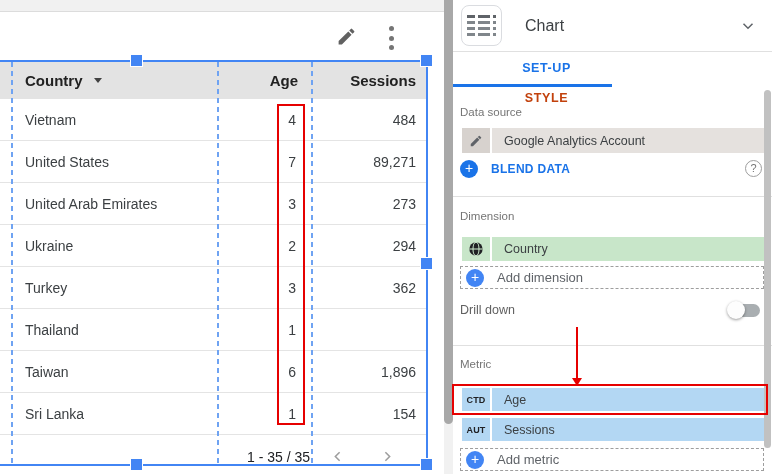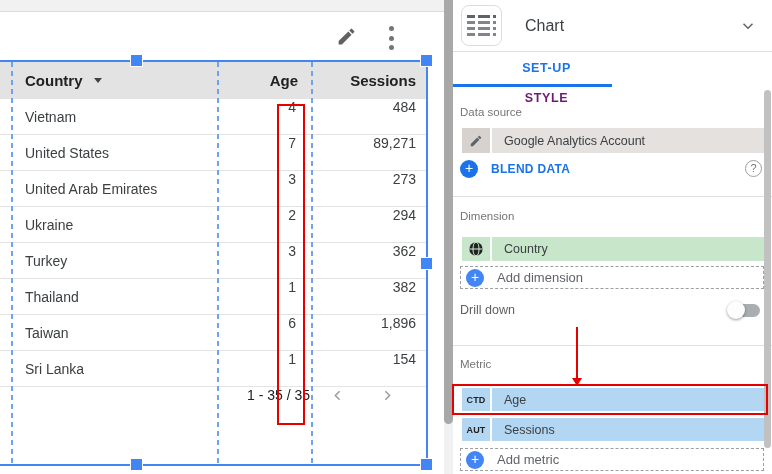--- a/index.html
+++ b/index.html
@@ -19,27 +19,27 @@
   .handle { position: absolute; width: 11px; height: 11px; background: #4285f4; outline: 1px solid #fff; z-index: 8; }
   .h-tm { left: 131px; top: 55px; }
   .h-tr { left: 421px; top: 55px; }
   .h-rm { left: 421px; top: 258px; }
   .h-bm { left: 131px; top: 459px; }
   .h-br { left: 421px; top: 459px; }
 
   
   .gtable { position: absolute; left: 0; top: 62px; width: 428px; z-index: 1; }
   .gt-header { display: flex; height: 37px; background: #e3e3e3; align-items: center; font-size: 15px; font-weight: bold; color: #212121; }
-  .gt-row { display: flex; height: 36px; font-size: 14px; color: #3c4043; border-bottom: 1px solid #e4e4e4; background: #fff; }
+  .gt-row { display: flex; height: 42px; align-items: center; font-size: 14px; color: #3c4043; border-bottom: 1px solid #e4e4e4; background: #fff; }
   .col-country { width: 218px; padding-left: 25px; display: flex; align-items: center; }
   .col-age { width: 94px; text-align: right; padding-right: 16px; }
   .col-sessions { width: 116px; text-align: right; padding-right: 12px; }
   .gt-header .col-age { padding-right: 14px; }
   .sort-caret { width: 0; height: 0; border-left: 4.5px solid transparent; border-right: 4.5px solid transparent; border-top: 5.5px solid #424242; margin-left: 11px; display: inline-block; }
-  .gt-footer { display: flex; height: 30px; align-items: flex-start; background: #fff; font-size: 14px; color: #202124; }
+  .gt-footer { display: flex; height: 30px; align-items: flex-end; background: #fff; font-size: 14px; color: #202124; }
   .pg-range { width: 312px; text-align: right; padding-right: 2px; }
   .pg-btn { width: 50px; display: flex; justify-content: center; cursor: pointer; }
 
   
   .guide { position: absolute; top: 62px; height: 404px; width: 2px; z-index: 5;
            background: repeating-linear-gradient(to bottom, #6fa3f2 0 5px, transparent 5px 9px); pointer-events: none; }
   .g1 { left: 11px; } .g2 { left: 217px; } .g3 { left: 311px; }
 
   
   .red-box-table { position: absolute; left: 277px; top: 104px; width: 28px; height: 321px; border: 2px solid #e60000; z-index: 7; pointer-events: none; }
@@ -57,21 +57,21 @@
   .bar-a { width: 8px; height: 3px; background: #80868b; }
   .bar-b { width: 12px; height: 3px; background: #80868b; }
   .bar-c { width: 3px; height: 3px; background: #80868b; }
   .tbl-glyph-row.hdr .bar-a, .tbl-glyph-row.hdr .bar-b, .tbl-glyph-row.hdr .bar-c { background: #5f6368; }
   .panel-title { position: absolute; left: 72px; top: 17px; font-size: 16px; color: #3c4043; }
   .panel-chevron { position: absolute; left: 286px; top: 17px; width: 18px; height: 18px; cursor: pointer; }
 
   .tabs { position: absolute; left: 0; top: 53px; width: 100%; height: 34px; display: flex; flex-direction: column; }
   .tab { width: 50%; text-align: center; font-size: 12.5px; font-weight: bold; letter-spacing: .6px; line-height: 30px; cursor: pointer; }
   .tab-setup { color: #1a73e8; }
-  .tab-style { color: #701a75; }
+  .tab-style { color: #c2410c; }
   .tab-underline { position: absolute; left: 0; top: 84px; width: 159px; height: 3px; background: #1a73e8; }
 
   .section-label { position: absolute; left: 7px; font-size: 11.5px; color: #757575; }
   .p-divider { position: absolute; left: 0; width: 100%; height: 1px; background: #e0e0e0; }
 
   .chip { position: absolute; left: 9px; width: 304px; height: 24px; display: flex; cursor: pointer; border-radius: 6px; }
   .chip-badge { width: 28px; display: flex; align-items: center; justify-content: center; margin-right: 2px; flex: none; }
   .chip-body { flex: 1; display: flex; align-items: center; padding-left: 12px; font-size: 12.5px; color: #3c4043; }
   .chip-beige .chip-badge { background: #d7d2ce; }
   .chip-beige .chip-body { background: #e5e1de; }
@@ -150,21 +150,20 @@
         <div class="col-sessions">294</div>
       </div>
       <div class="gt-row">
         <div class="col-country">Turkey</div>
         <div class="col-age">3</div>
         <div class="col-sessions">362</div>
       </div>
       <div class="gt-row">
         <div class="col-country">Thailand</div>
         <div class="col-age">1</div>
-        <div class="col-sessions">382</div>
       </div>
       <div class="gt-row">
         <div class="col-country">Taiwan</div>
         <div class="col-age">6</div>
         <div class="col-sessions">1,896</div>
       </div>
       <div class="gt-row">
         <div class="col-country">Sri Lanka</div>
         <div class="col-age">1</div>
         <div class="col-sessions">154</div>

